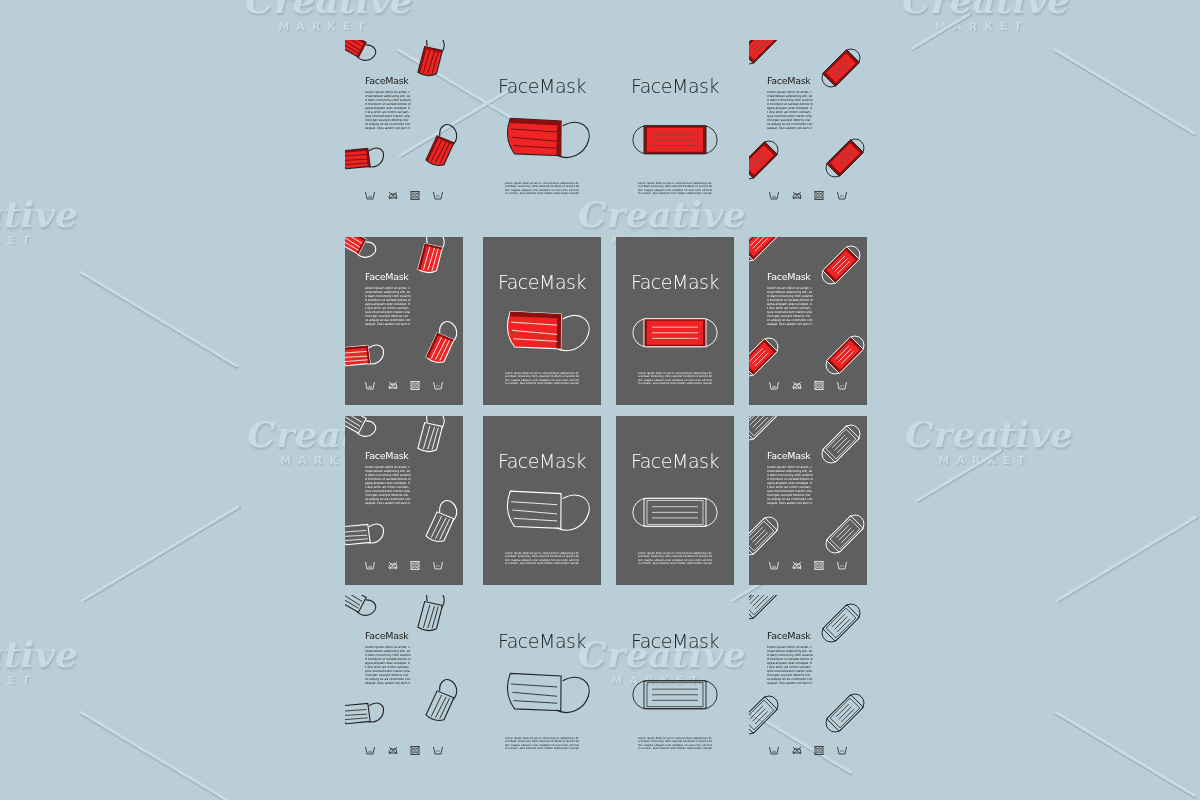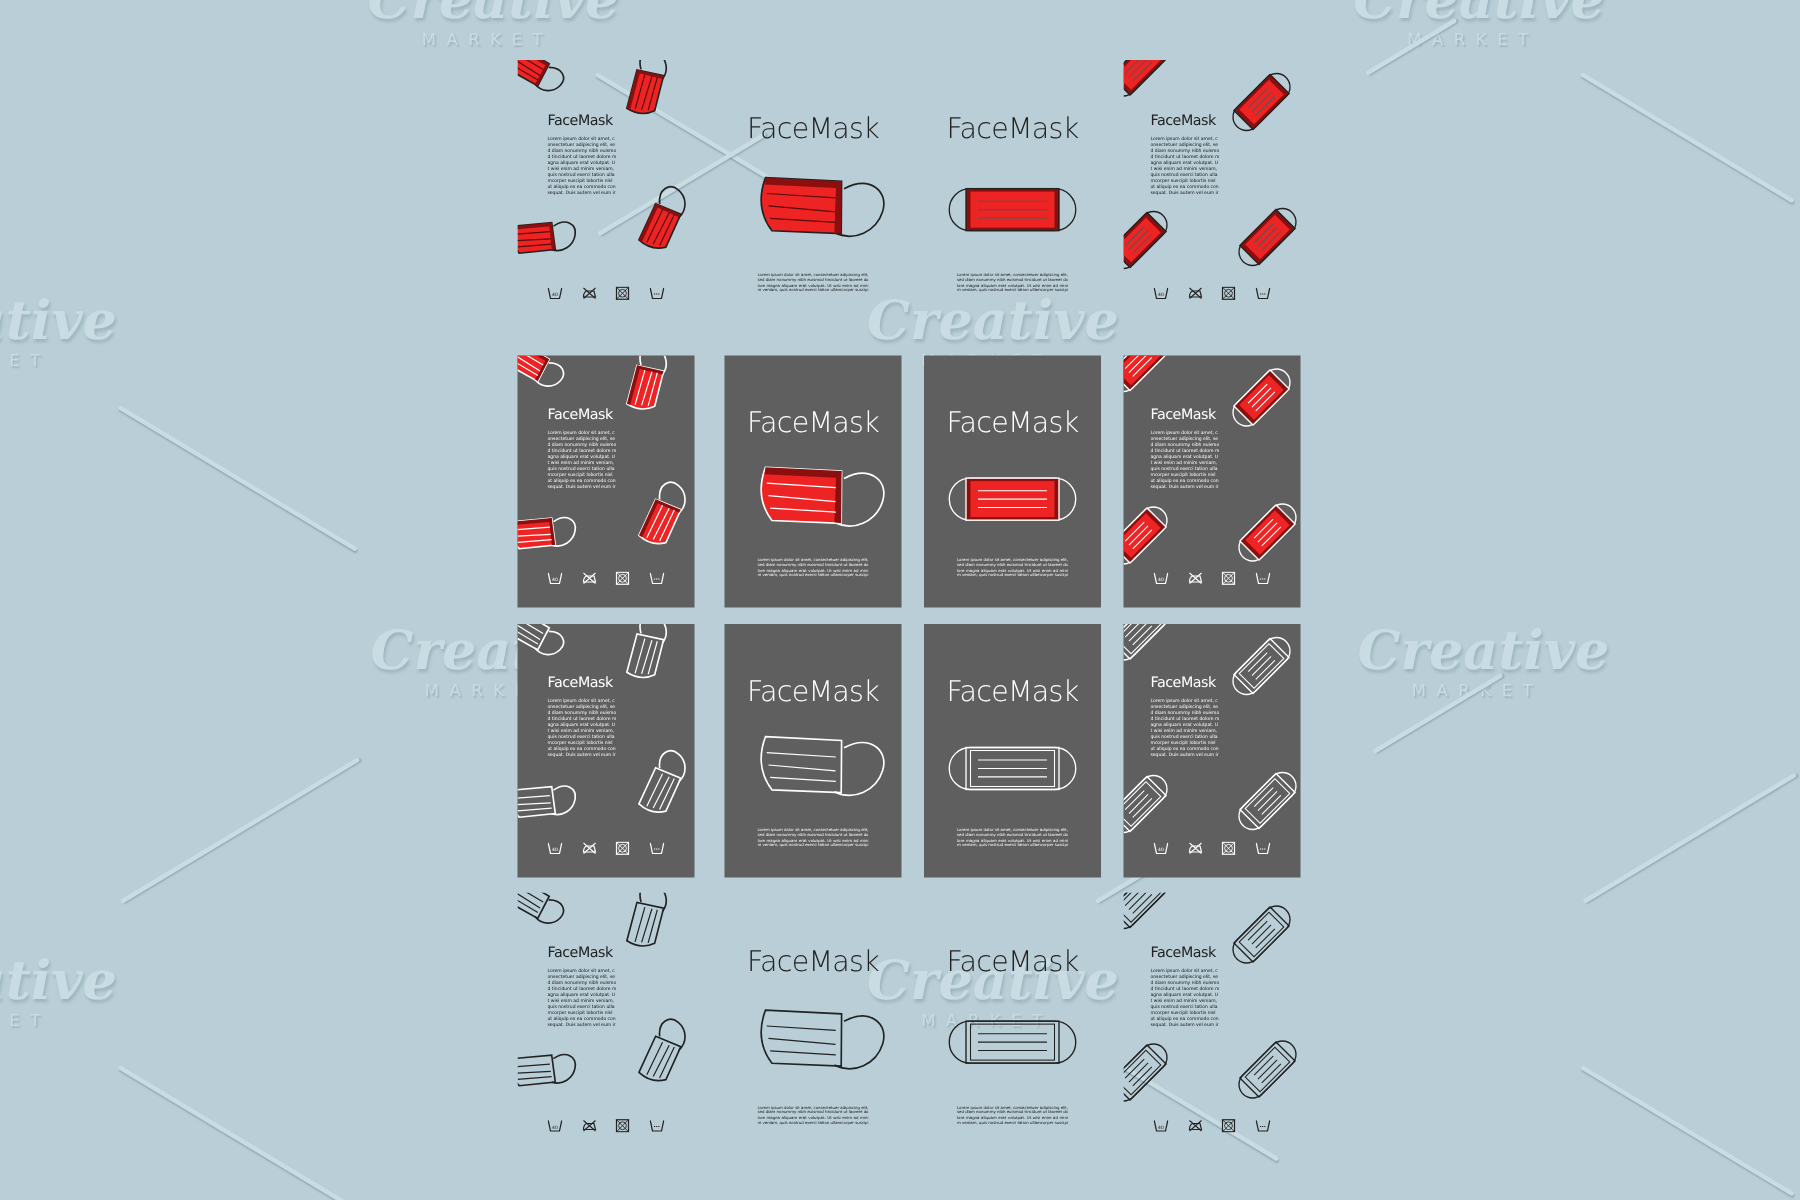--- a/index.html
+++ b/index.html
@@ -1,19 +1,19 @@
 <!DOCTYPE html>
 <html><head>
 <meta charset="utf-8">
 <style>
   html,body{margin:0;padding:0;}
   body{width:1200px;height:800px;background:#b9ced6;position:relative;overflow:hidden;font-family:"DejaVu Sans",sans-serif;}
   .wm{position:absolute;text-align:center;color:#c6d9e0;pointer-events:none;}
   .wm .script{font-family:"DejaVu Serif",serif;font-style:italic;font-weight:bold;font-size:36px;line-height:36px;color:#c9dce3;text-shadow:1px 2px 2px rgba(120,150,165,0.45);}
-  .wm .sub{font-size:11px;letter-spacing:7px;color:#c9dce3;text-shadow:1px 1px 1px rgba(120,150,165,0.45);margin-top:2px;}
+  .wm .sub{font-size:11px;letter-spacing:7px;color:#c9dce3;text-shadow:1px 1px 1px rgba(120,150,165,0.45);margin-top:2px;font-weight:bold;}
   .line{position:absolute;height:3px;background:#cadce3;box-shadow:1px 1px 1px rgba(110,140,155,0.5);transform-origin:0 0;border-radius:2px;}
   .card{position:absolute;width:118px;overflow:hidden;}
   .card.dark{background:#5f5f5f;}
   .card.light{background:transparent;}
   .title-big{position:absolute;left:0;right:0;text-align:center;font-size:19px;letter-spacing:-0.5px;font-weight:300;}
   .title-small{position:absolute;font-size:9.5px;letter-spacing:-0.3px;}
   .dark .title-big,.dark .title-small{color:#ffffff;}
   .light .title-big,.light .title-small{color:#222;}
   .body-text{position:absolute;font-size:3px;line-height:4px;word-break:break-all;overflow:hidden;}
   .dark .body-text{color:#ffffff;}

